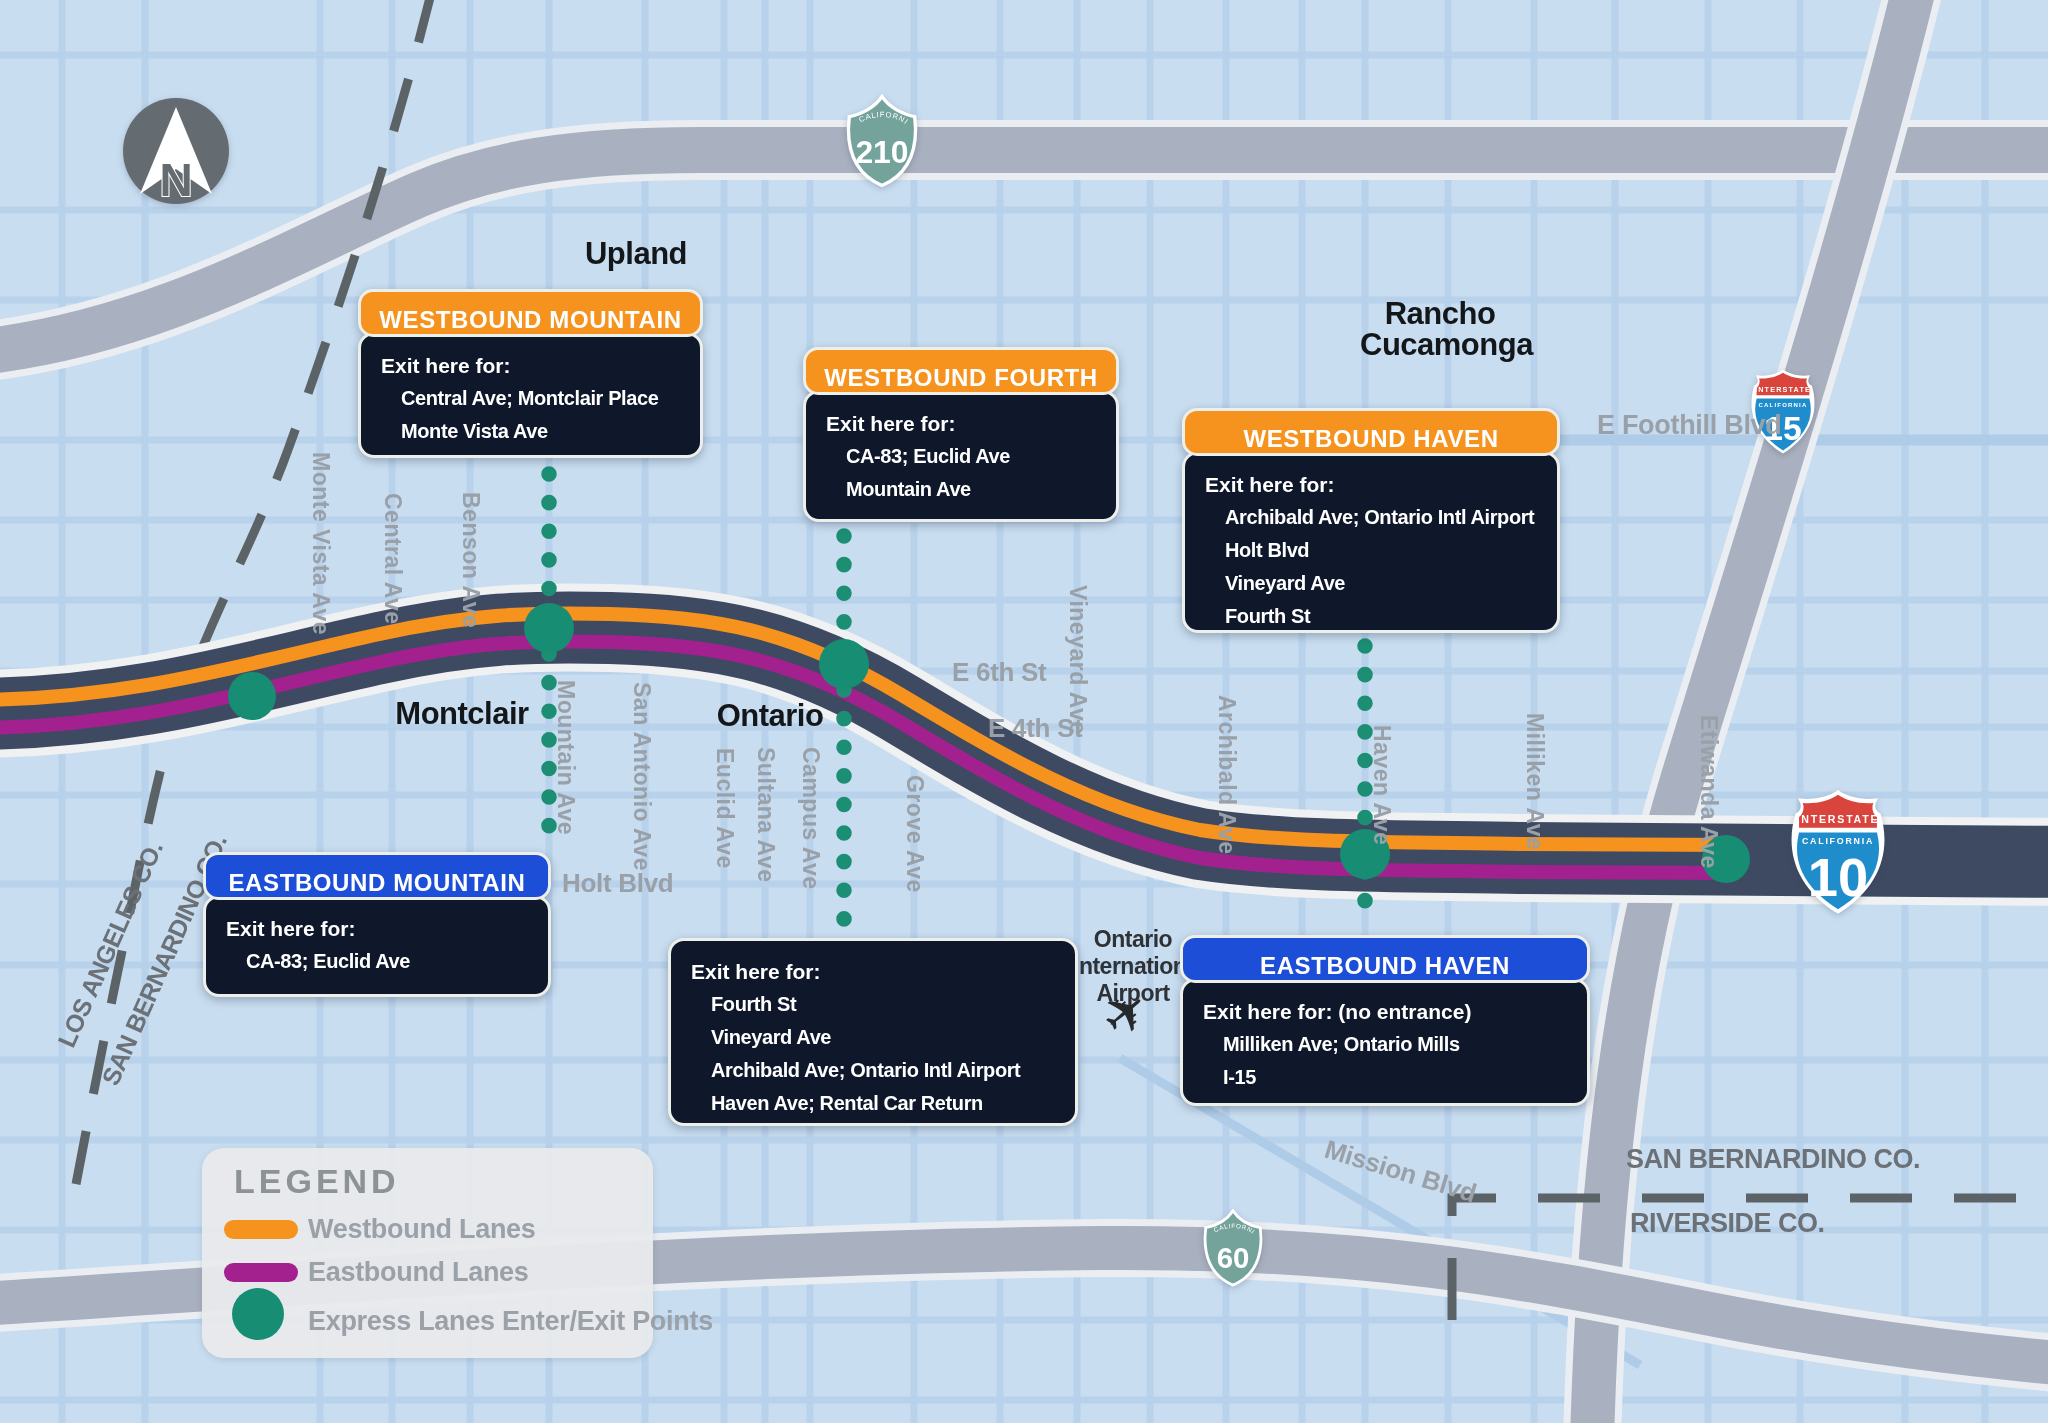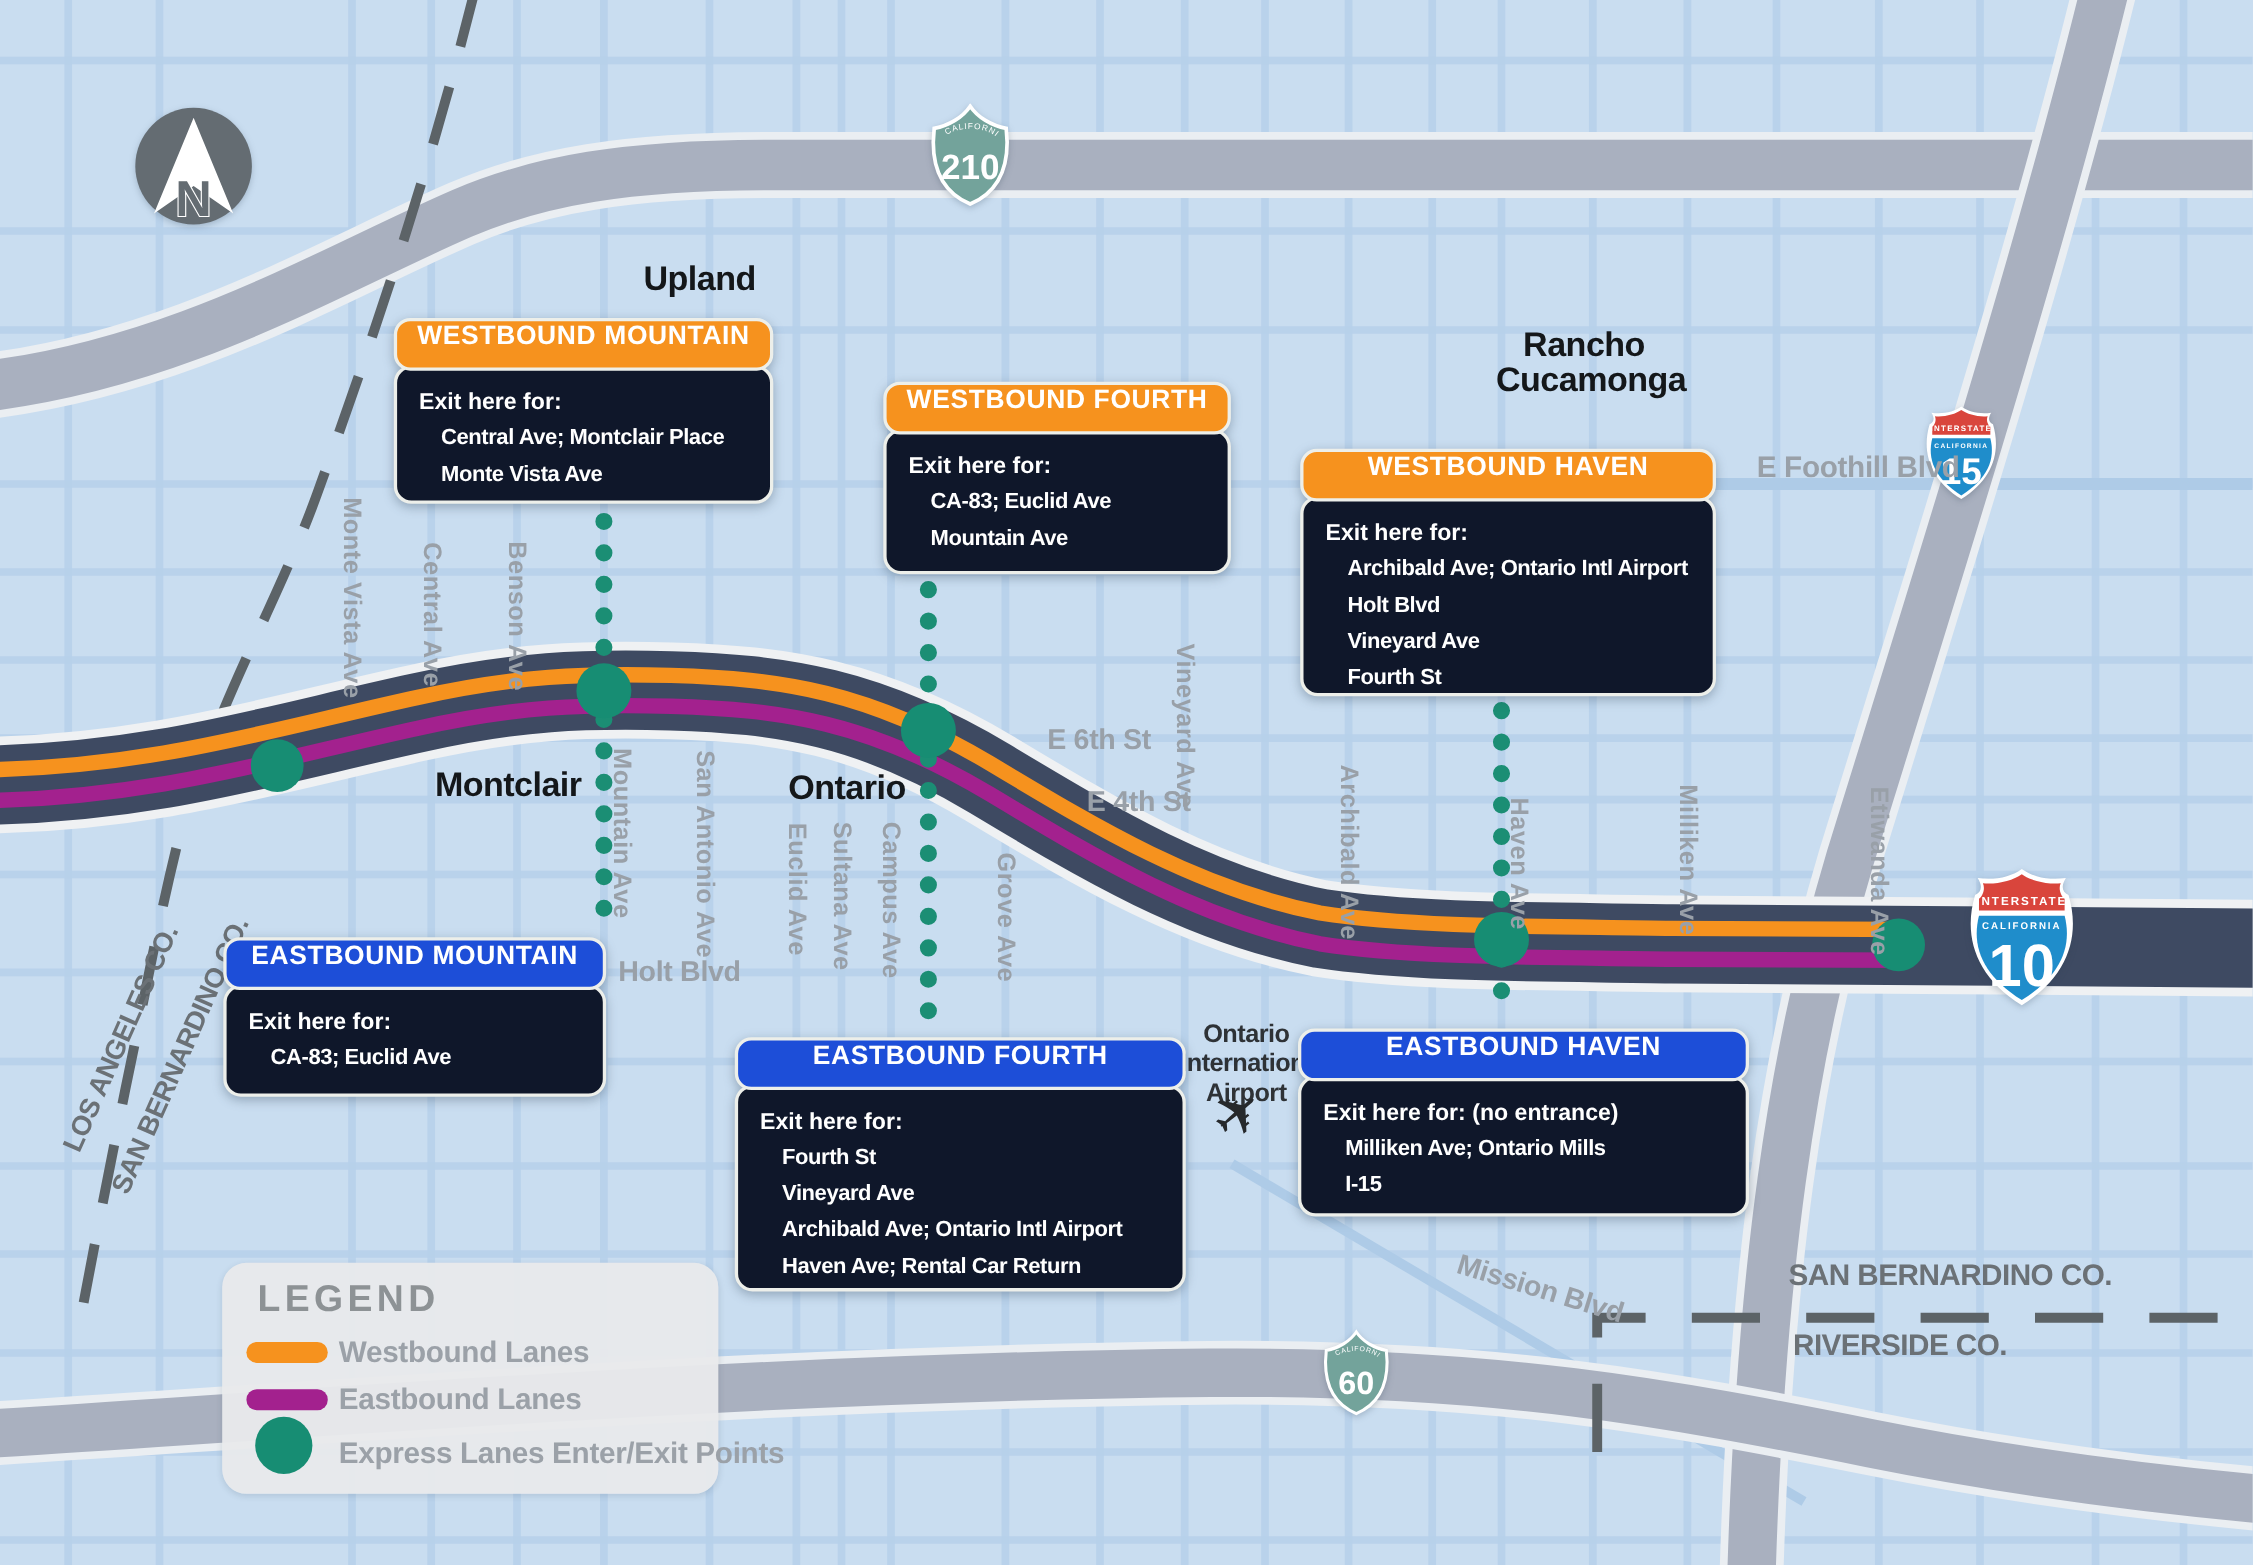--- a/index.html
+++ b/index.html
@@ -13,21 +13,21 @@
   .city{position:absolute;color:#14171A;font-size:31px;font-weight:700;letter-spacing:-.5px;
         text-align:center;line-height:31px;white-space:nowrap;}
   .county{position:absolute;color:#6B7176;font-size:25px;font-weight:700;letter-spacing:-.5px;white-space:nowrap;}
   .airport{position:absolute;left:1073px;top:926px;width:120px;text-align:center;color:#2E3236;
            font-size:23px;font-weight:700;line-height:27px;letter-spacing:-.5px;}
   .plane{position:absolute;left:1103px;top:986px;font-size:54px;color:#26292C;
          transform:rotate(-40deg);line-height:54px;}
   
   .callout{position:absolute;filter:drop-shadow(0 3px 5px rgba(40,60,80,.35));}
   .co-header{position:relative;z-index:2;height:48px;border-radius:15px;border:3px solid #EDEFEA;
-             box-sizing:border-box;display:flex;align-items:flex-start;justify-content:center;
+             box-sizing:border-box;display:flex;align-items:flex-end;justify-content:center;
              color:#fff;font-size:24px;font-weight:700;letter-spacing:.6px;white-space:nowrap;}
   .co-header.orange{background:#F6921E;}
   .co-header.purple{background:#1d4ed8;}
   .co-body{position:relative;z-index:1;margin-top:-5px;background:#0f172a;border:3px solid #EDEFEA;
            border-radius:16px;box-sizing:border-box;padding:14px 18px 0 20px;color:#fff;}
   .co-intro{font-size:21px;font-weight:700;line-height:33px;white-space:nowrap;}
   .co-item{font-size:20px;font-weight:700;line-height:33px;padding-left:20px;letter-spacing:-.4px;white-space:nowrap;}
   
   .legend{position:absolute;left:202px;top:1148px;width:451px;height:210px;background:rgba(232,233,235,.96);
           border-radius:22px;box-shadow:0 2px 6px rgba(40,60,80,.15);}
@@ -219,23 +219,20 @@
     <div class="co-header purple">
       <span>EASTBOUND MOUNTAIN</span>
     </div>
     <div class="co-body" style="height:102px">
       <div class="co-intro">Exit here for:</div>
       <div class="co-item">CA-83; Euclid Ave</div>
     </div>
   </div>
 
   <div class="callout" style="left:668px;top:943px;width:410px">
-    <div class="co-header purple">
-      <span>EASTBOUND FOURTH</span>
-    </div>
     <div class="co-body" style="height:188px">
       <div class="co-intro">Exit here for:</div>
       <div class="co-item">Fourth St</div>
       <div class="co-item">Vineyard Ave</div>
       <div class="co-item">Archibald Ave; Ontario Intl Airport</div>
       <div class="co-item">Haven Ave; Rental Car Return</div>
     </div>
   </div>
 
   <div class="callout" style="left:1180px;top:935px;width:410px">

